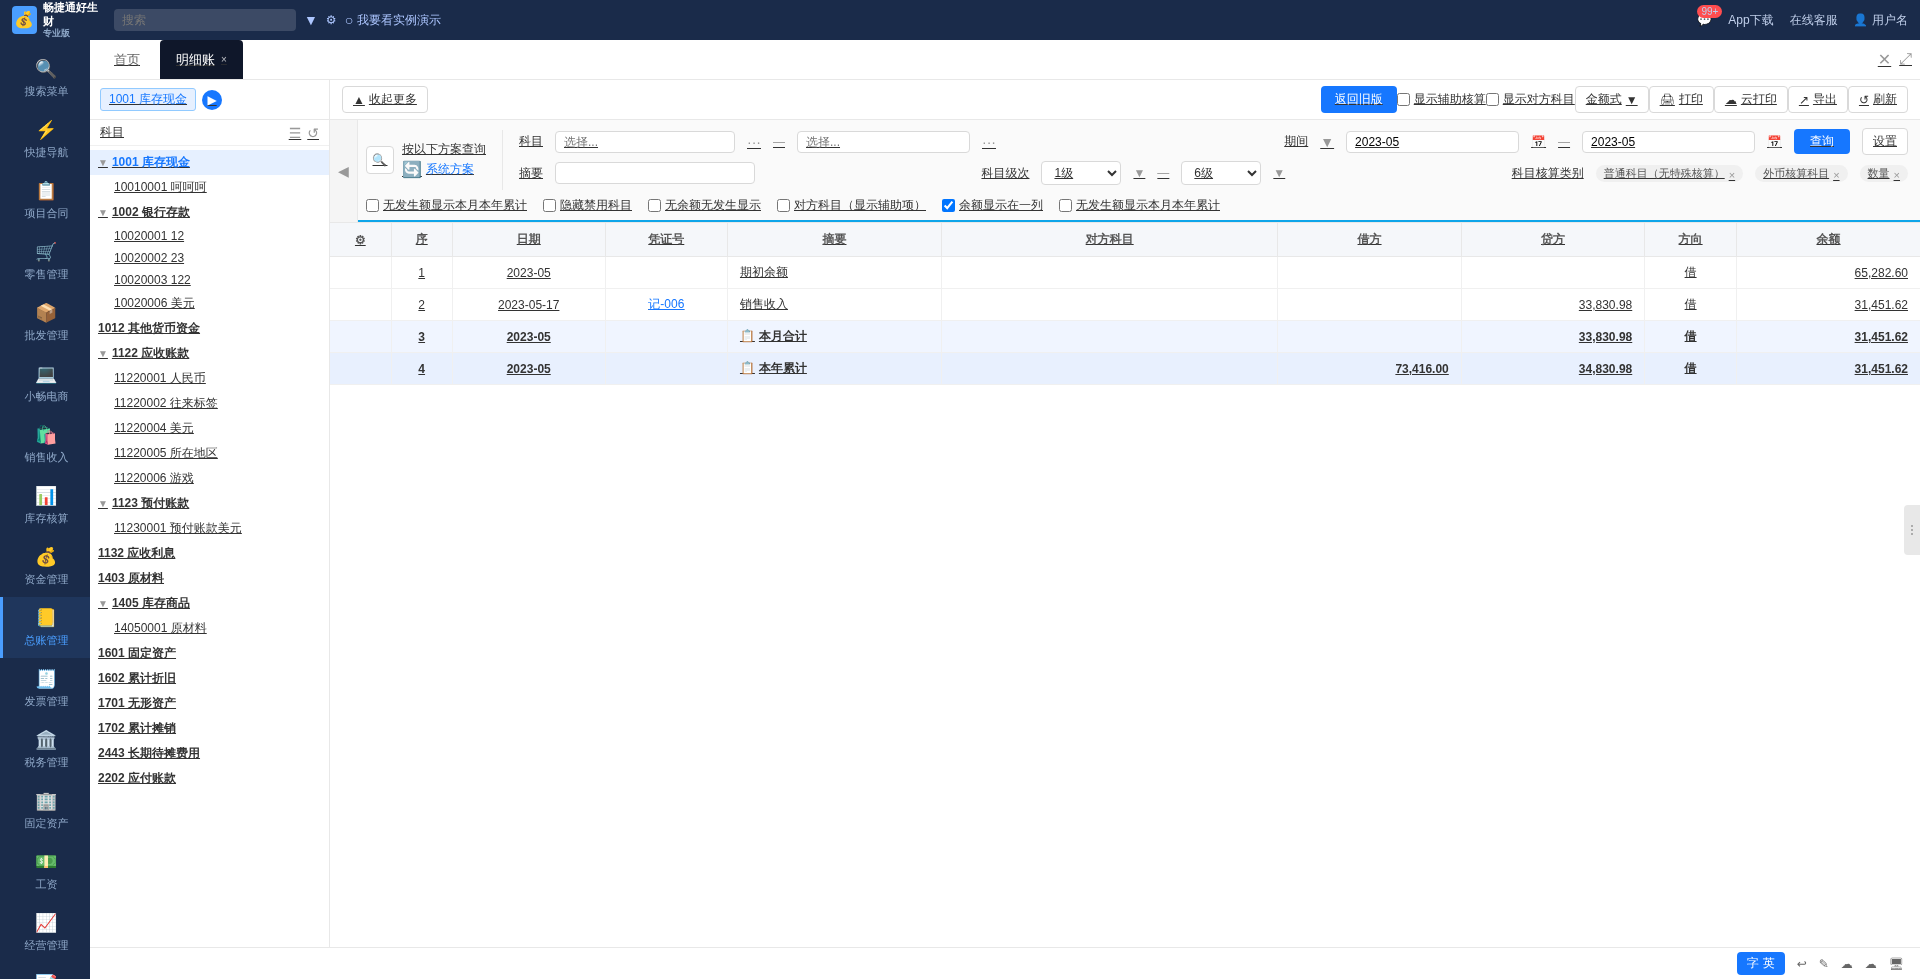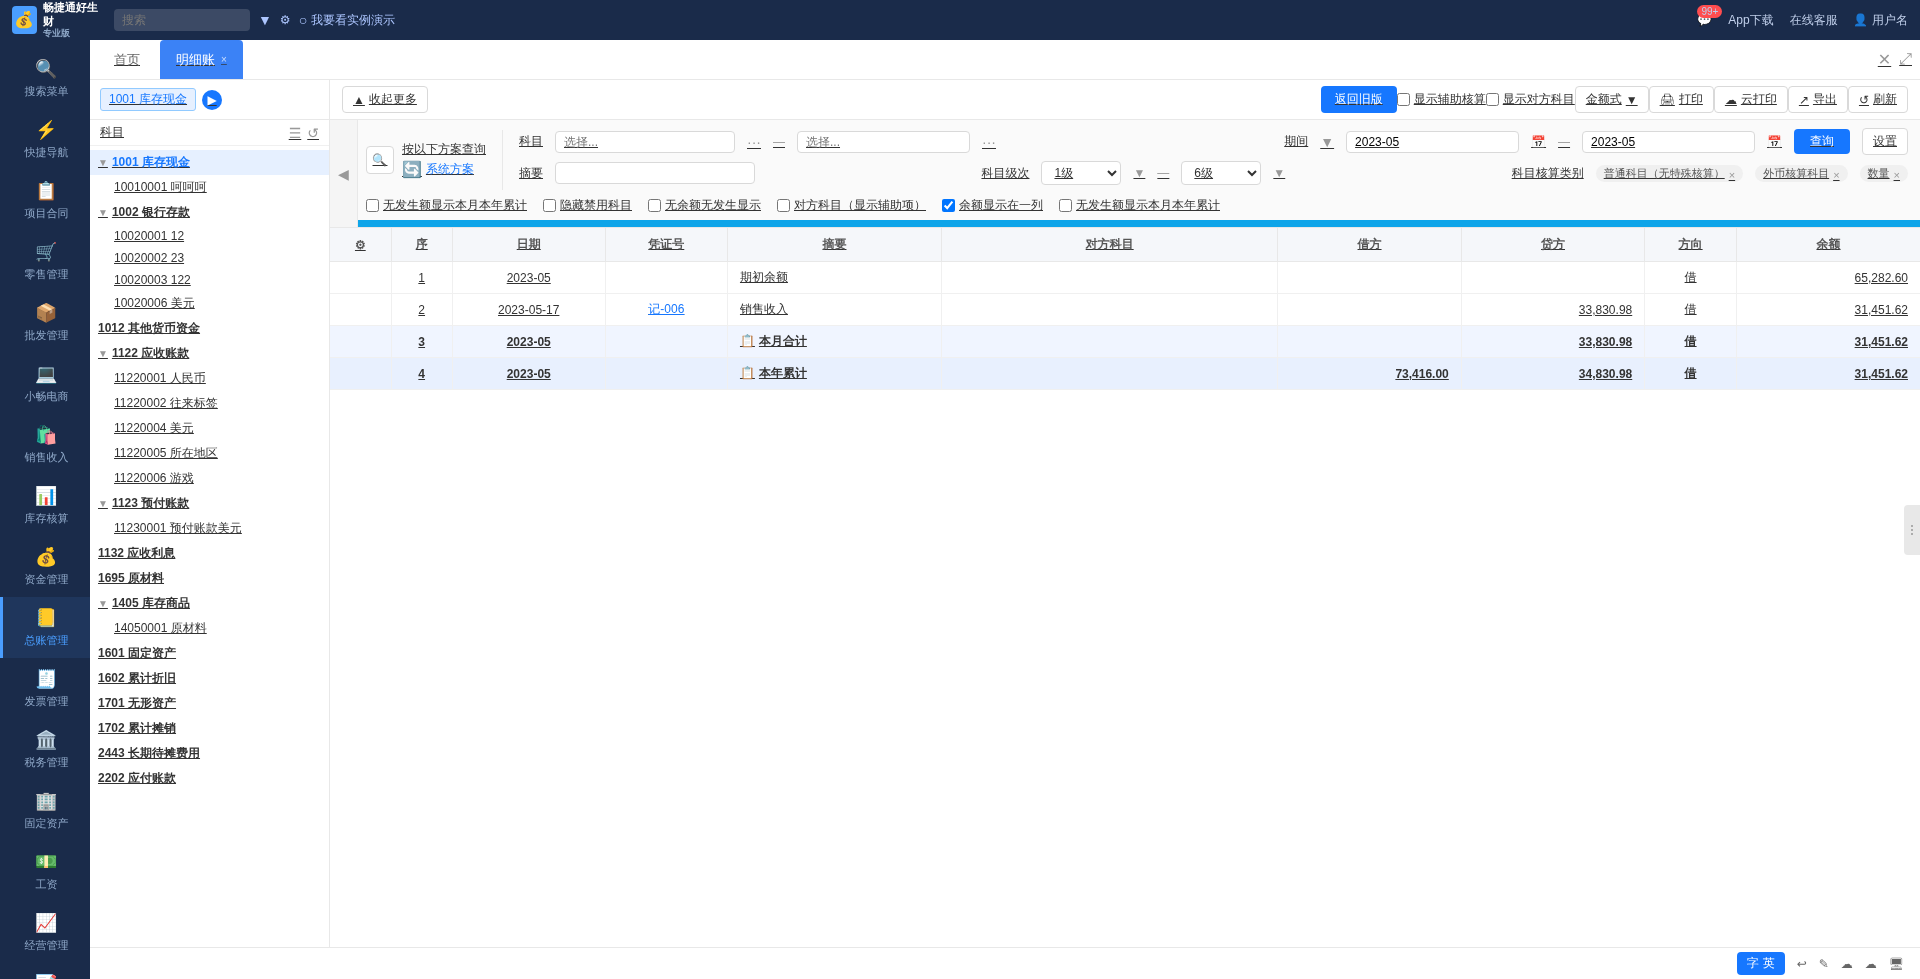--- a/index.html
+++ b/index.html
@@ -6,21 +6,21 @@
     body { font-family: 'Microsoft YaHei', Arial, sans-serif; font-size: 12px; background: #f0f2f5; color: #333; overflow: hidden; }
 
     
     .top-bar {
       display: flex; align-items: center; background: #1a2b4a; height: 40px;
       padding: 0 12px; color: #fff; position: fixed; top: 0; left: 0; right: 0; z-index: 100;
     }
     .top-bar-logo { display: flex; align-items: center; gap: 6px; font-size: 13px; font-weight: bold; color: #fff; width: 90px; }
     .top-bar-logo .logo-icon { width: 28px; height: 28px; background: #4a9eff; border-radius: 4px; display: flex; align-items: center; justify-content: center; font-size: 16px; }
     .top-bar-center { flex: 1; display: flex; align-items: center; gap: 8px; padding-left: 12px; }
-    .top-bar-input { background: rgba(255,255,255,0.15); border: none; border-radius: 4px; color: #fff; padding: 4px 8px; font-size: 12px; width: 136px; }
+    .top-bar-input { background: rgba(255,255,255,0.15); border: none; border-radius: 4px; color: #fff; padding: 4px 8px; font-size: 12px; width: 182px; }
     .top-bar-demo { display: flex; align-items: center; gap: 4px; color: #adc6ff; font-size: 12px; cursor: pointer; }
     .top-bar-right { display: flex; align-items: center; gap: 16px; font-size: 12px; }
     .top-bar-right .badge-wrap { position: relative; cursor: pointer; }
     .badge { background: #ff4d4f; color: #fff; border-radius: 8px; padding: 1px 4px; font-size: 10px; position: absolute; top: -8px; right: -10px; }
     .top-bar-right span { color: #c0cfea; cursor: pointer; }
 
     
     .sidebar {
       position: fixed; top: 40px; left: 0; bottom: 0; width: 90px;
       background: #1a2b4a; display: flex; flex-direction: column; align-items: center;
@@ -43,21 +43,21 @@
     
     .tabs-bar {
       display: flex; align-items: center; background: #fff; border-bottom: 1px solid #e8e8e8;
       height: 40px; padding: 0 8px; gap: 4px;
     }
     .tab {
       padding: 6px 16px; border-radius: 4px 4px 0 0; cursor: pointer; font-size: 13px;
       display: flex; align-items: center; gap: 6px; height: 100%;
     }
     .tab.normal { color: #666; }
-    .tab.active { background: #3b82f6; color: #fff; align-items: center; }
+    .tab.active { background: #0f172a; color: #fff; align-items: center; }
     .tab-close { font-size: 10px; cursor: pointer; opacity: 0.7; }
 
     
     .content-wrapper {
       display: flex; flex: 1; overflow: hidden;
     }
 
     
     .left-panel {
       width: 240px; min-width: 240px; background: #fff; border-right: 1px solid #e8e8e8;
@@ -169,21 +169,21 @@
       padding: 0 16px; gap: 12px; font-size: 12px; color: #666;
       position: fixed; bottom: 0; left: 90px; right: 0;
     }
     .status-btn { 
       background: #1677ff; color: #fff; border: none; padding: 3px 10px; 
       border-radius: 4px; cursor: pointer; font-size: 12px; display: flex; align-items: center; gap: 4px;
     }
     .status-icon { cursor: pointer; color: #666; }
 
     
-    .filter-row2 { display: flex; align-items: center; gap: 16px; padding: 6px 36px; border-bottom: 7px solid #0ea5e9; background: #fafafa; flex-wrap: wrap; }
+    .filter-row2 { display: flex; align-items: center; gap: 16px; padding: 6px 36px; border-bottom: 2px solid #0ea5e9; background: #fafafa; flex-wrap: wrap; }
     .filter-checkbox { display: flex; align-items: center; gap: 4px; font-size: 12px; color: #333; cursor: pointer; }
     .filter-checkbox input { cursor: pointer; }
 
     .search-icon-wrap { 
       width: 28px; height: 28px; border: 1px solid #d9d9d9; border-radius: 4px;
       display: flex; align-items: center; justify-content: center; cursor: pointer; color: #999; background: #fff;
     }
 
     .col-gear { width: 40px; }
     .col-num { width: 40px; }
@@ -380,21 +380,21 @@
           <span class="expand-icon">▼</span>
           <span>1123 预付账款</span>
         </div>
         <div class="tree-item child">
             <span>11230001 预付账款美元</span>
           </div>
         <div class="tree-item group">
             <span>1132 应收利息</span>
           </div>
         <div class="tree-item group">
-            <span>1695 原材料</span>
+            <span>1403 原材料</span>
           </div>
         <div class="tree-item group">
           <span class="expand-icon">▼</span>
           <span>1405 库存商品</span>
         </div>
         <div class="tree-item child">
             <span>14050001 原材料</span>
           </div>
         <div class="tree-item group">
             <span>1601 固定资产</span>

